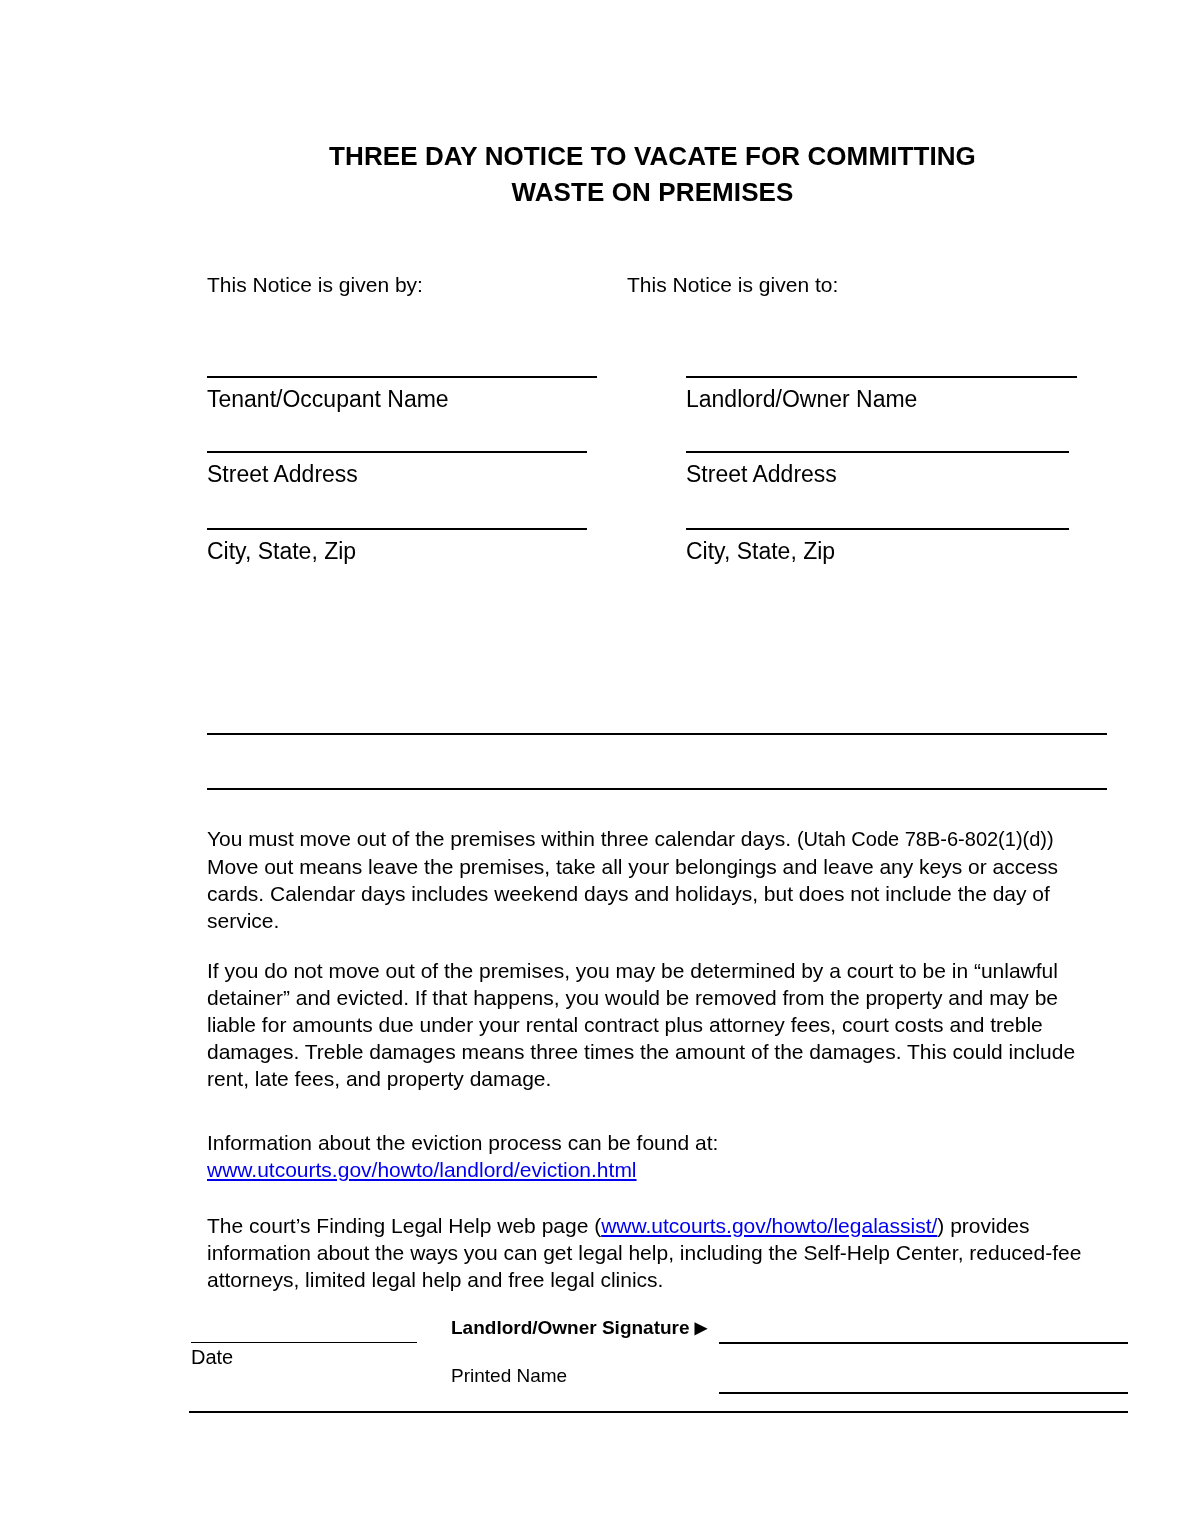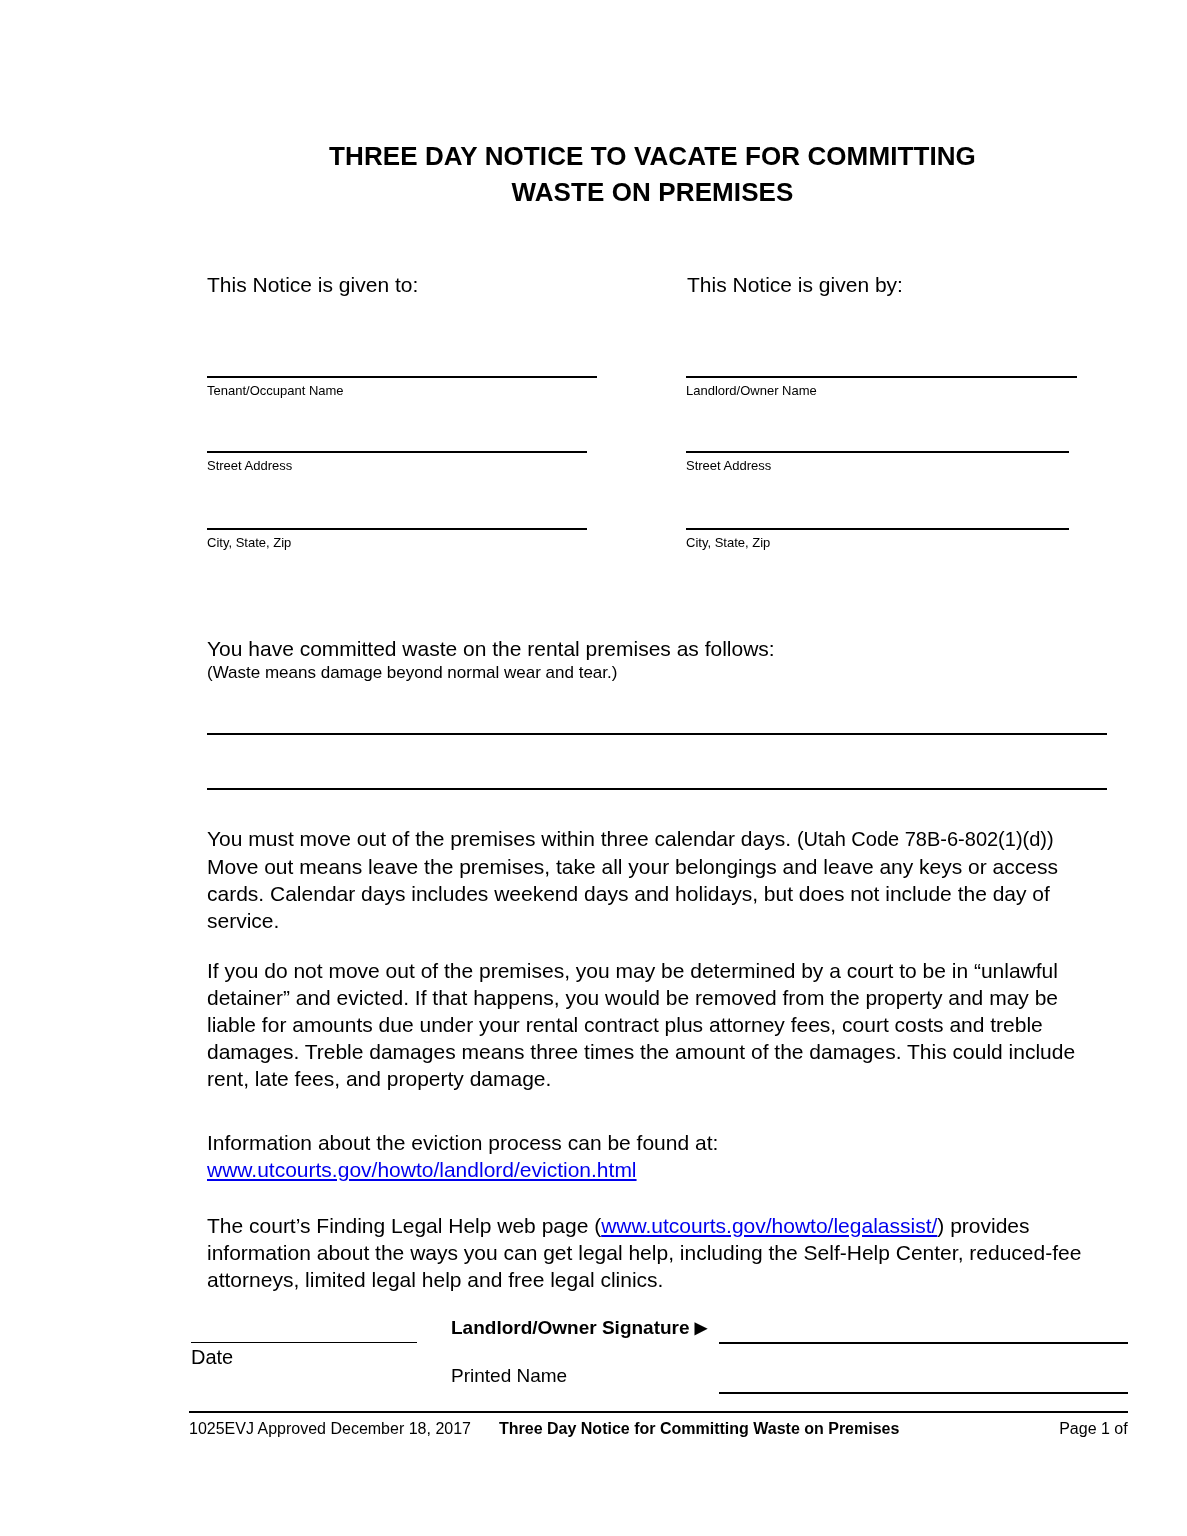--- a/index.html
+++ b/index.html
@@ -66,23 +66,23 @@
   .field {
     position: relative;
   }
   .rule {
     border-bottom: 2px solid #000000;
     height: 0;
     font-size: 0;
     line-height: 0;
   }
   .caption {
-    font-size: 13px;
+    font-size: 23px;
     line-height: 22px;
-    padding-top: 2px;
+    padding-top: 10px;
     white-space: nowrap;
   }
 
   
   .f-tenant-name  { position: absolute; left: 0px;   top: 104px; width: 390px; }
   .f-tenant-addr  { position: absolute; left: 0px;   top: 179px; width: 380px; }
   .f-tenant-city  { position: absolute; left: 0px;   top: 256px; width: 380px; }
   
   .f-owner-name   { position: absolute; left: 479px; top: 104px; width: 391px; }
   .f-owner-addr   { position: absolute; left: 479px; top: 179px; width: 383px; }
@@ -251,26 +251,26 @@
 
 <div class="page">
 
   <div class="doc-title">
     <span class="tl">THREE DAY NOTICE TO VACATE FOR COMMITTING</span>
     <span class="tl">WASTE ON PREMISES</span>
   </div>
 
   <div class="party-block">
     <div class="party-cols">
+      <div class="party-col right">
+        <div class="party-heading">This Notice is given by:</div>
+      </div>
       <div class="party-col">
         <div class="party-heading">This Notice is given to:</div>
       </div>
-      <div class="party-col right">
-        <div class="party-heading">This Notice is given by:</div>
-      </div>
     </div>
 
     <div class="field f-tenant-name">
       <div class="rule"></div>
       <div class="caption">Tenant/Occupant Name</div>
     </div>
     <div class="field f-tenant-addr">
       <div class="rule"></div>
       <div class="caption">Street Address</div>
     </div>
@@ -286,24 +286,20 @@
     <div class="field f-owner-addr">
       <div class="rule"></div>
       <div class="caption">Street Address</div>
     </div>
     <div class="field f-owner-city">
       <div class="rule"></div>
       <div class="caption">City, State, Zip</div>
     </div>
   </div>
 
-  <div class="waste-sec">
-    <div class="waste-lead">You have committed waste on the rental premises as follows:</div>
-    <div class="waste-note">(Waste means damage beyond normal wear and tear.)</div>
-  </div>
   <div class="blank-line l1"></div>
   <div class="blank-line l2"></div>
 
   <div class="body-text p-moveout">
     <span>You must move out of the premises within three calendar days.</span><span> </span><span class="cite">(Utah Code 78B-6-802(1)(d))</span><span> </span><span>Move out means leave the premises, take all your belongings and leave any keys or access cards. Calendar days includes weekend days and holidays, but does not include the day of service.</span>
   </div>
 
   <div class="body-text p-detainer">If you do not move out of the premises, you may be determined by a court to be in “unlawful detainer” and evicted. If that happens, you would be removed from the property and may be liable for amounts due under your rental contract plus attorney fees, court costs and treble damages. Treble damages means three times the amount of the damages. This could include rent, late fees, and property damage.</div>
 
   <div class="body-text p-info">
@@ -322,19 +318,14 @@
     <div class="sig-label-signature">
       <span>Landlord/Owner Signature</span><span> </span><span class="sig-arrow">▶</span>
     </div>
     <div class="sig-rule-signature"></div>
 
     <div class="sig-label-printed">Printed Name</div>
     <div class="sig-rule-printed"></div>
   </div>
 
   <div class="footer-divider"></div>
-  <div class="footer">
-    <div class="footer-left">1025EVJ Approved December 18, 2017</div>
-    <div class="footer-center">Three Day Notice for Committing Waste on Premises</div>
-    <div class="footer-right">Page 1 of 2</div>
-  </div>
 
 </div>
 
 </body></html>

